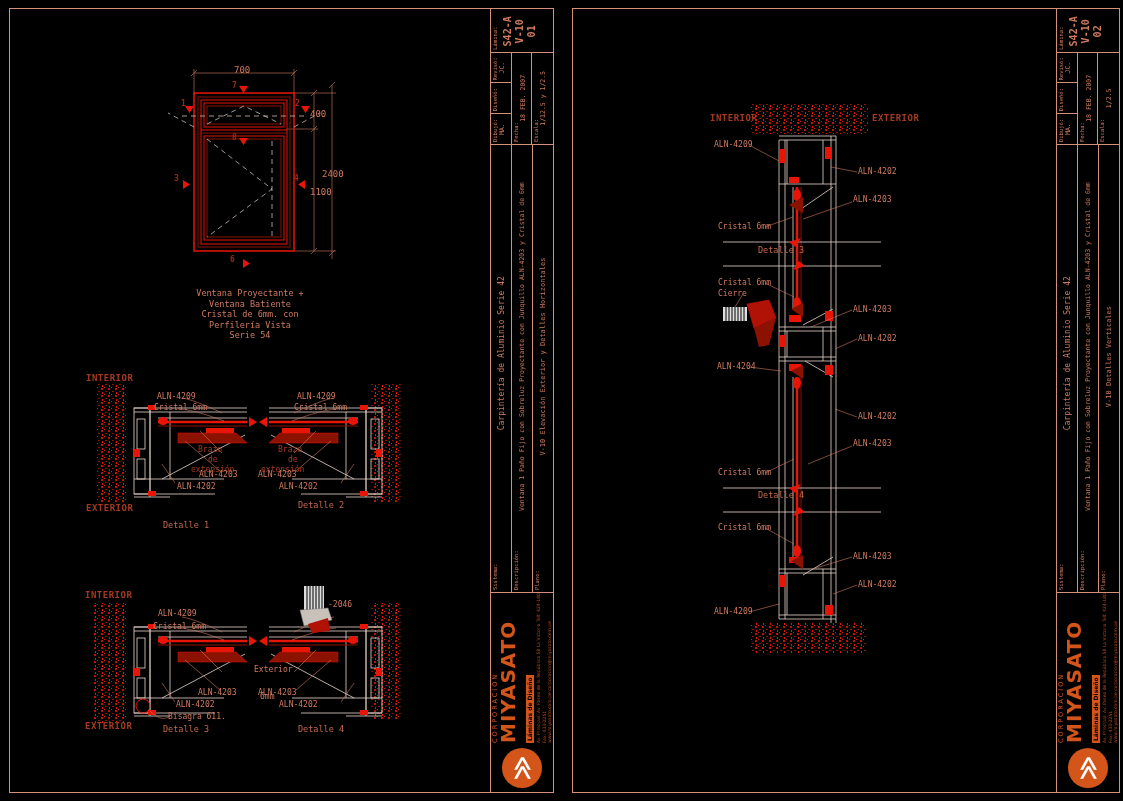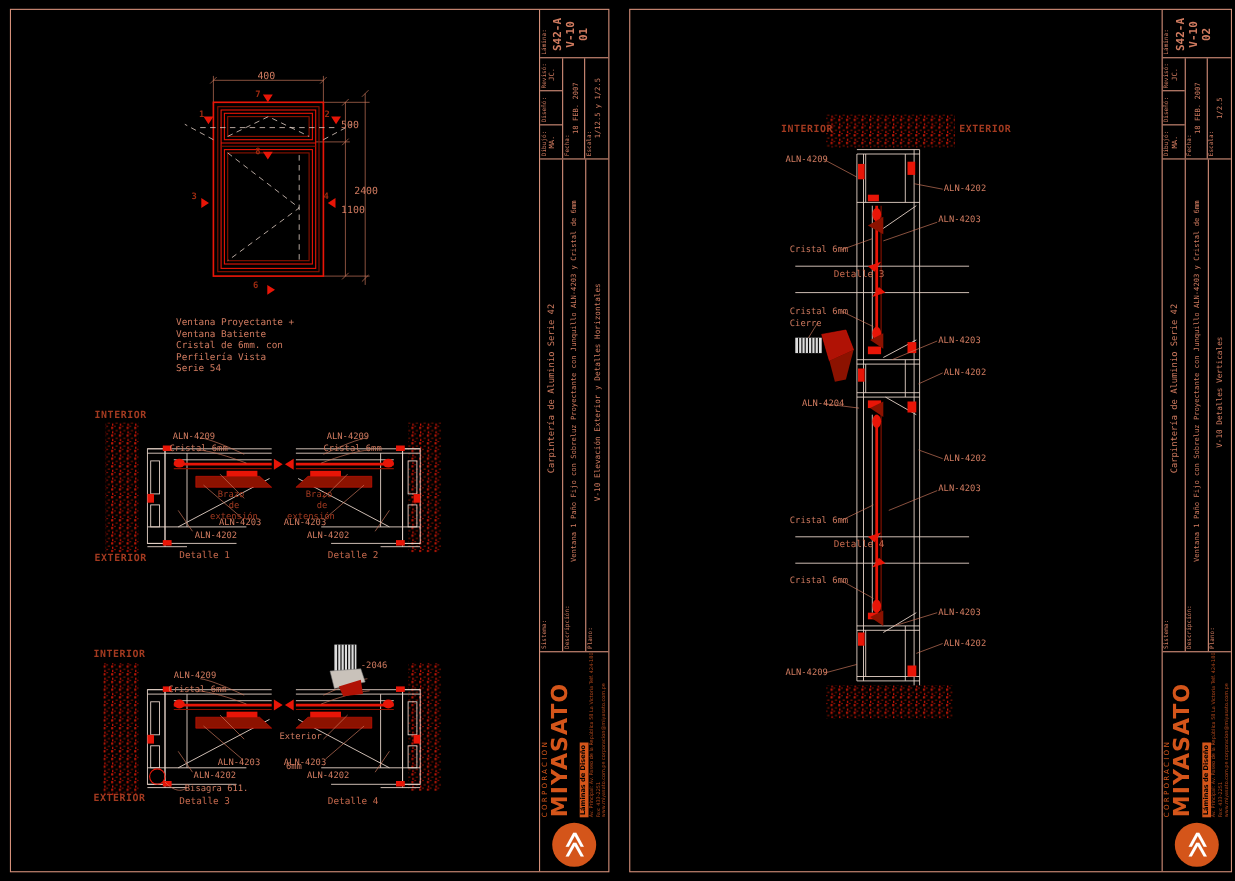--- a/index.html
+++ b/index.html
@@ -8,21 +8,21 @@
   .sheet{position:absolute;border:1px solid var(--border);box-sizing:border-box;background:#000}
   svg.linework{position:absolute;left:0;top:0}
 
   
   .lb{position:absolute;font-size:8px;line-height:9px;color:var(--salmon);white-space:nowrap}
   .dk{color:var(--darktext)}
   .cap{color:var(--captiontext);font-size:8.5px}
   .hdr{position:absolute;font-size:9px;font-weight:bold;color:var(--darktext);letter-spacing:.5px;white-space:nowrap}
   .num{position:absolute;font-size:8px;font-weight:bold;color:var(--numtext)}
   .dim{position:absolute;font-size:9px;color:var(--salmon);white-space:nowrap}
-  .capblock{position:absolute;color:var(--salmon);font-size:8.5px;line-height:10.5px}
+  .capblock{position:absolute;text-align:center;color:var(--salmon);font-size:8.5px;line-height:10.5px}
   .capblock span{display:block}
 
   
   .lw{stroke:var(--wht);stroke-width:.8;fill:none}
   .lr{stroke:var(--red);stroke-width:1;fill:none}
   .lr15{stroke:var(--red);stroke-width:1.5;fill:none}
   .lr2{stroke:var(--red);stroke-width:2.5;fill:none}
   .ld{stroke:var(--dred);stroke-width:1;fill:none}
   .fr{fill:var(--red);stroke:none}
   .fd{fill:var(--dred);stroke:none}
@@ -136,22 +136,22 @@
       </g>
       <g>
         <rect x="294" y="577" width="20" height="24" fill="#ddd"></rect>
         <path d="M297,577 V601 M300,577 V601 M303,577 V601 M306,577 V601 M309,577 V601 M312,577 V601" stroke="#000" stroke-width="1"></path>
         <polygon points="290,601 318,599 322,611 294,617" fill="#c9c2ba" stroke="#777" stroke-width="0.5"></polygon>
         <polygon points="298,615 318,609 320,622 302,624" fill="#b01205"></polygon>
       </g>
     </g>
   </svg>
 
-  <span class="dim" style="left:224px;top:56px">400</span>
-  <span class="dim" style="left:300px;top:100px">500</span>
+  <span class="dim" style="left:224px;top:56px">700</span>
+  <span class="dim" style="left:300px;top:100px">400</span>
   <span class="dim" style="left:312px;top:160px">2400</span>
   <span class="dim" style="left:300px;top:178px">1100</span>
   <span class="num" style="left:222px;top:72px">7</span>
   <span class="num" style="left:171px;top:90px">1</span>
   <span class="num" style="left:285px;top:90px">2</span>
   <span class="num" style="left:222px;top:124px">8</span>
   <span class="num" style="left:164px;top:165px">3</span>
   <span class="num" style="left:284px;top:165px">4</span>
   <span class="num" style="left:220px;top:246px">6</span>
 
@@ -165,21 +165,21 @@
 
   <span class="hdr" style="left:76px;top:364px">INTERIOR</span>
   <span class="hdr" style="left:76px;top:494px">EXTERIOR</span>
   <span class="lb" style="left:147px;top:383px">ALN-4209</span>
   <span class="lb" style="left:144px;top:394px">Cristal 6mm</span>
   <span class="lb dk" style="left:188px;top:436px">Brazo</span>
   <span class="lb dk" style="left:198px;top:446px">de</span>
   <span class="lb dk" style="left:181px;top:456px">extensión</span>
   <span class="lb" style="left:189px;top:461px">ALN-4203</span>
   <span class="lb" style="left:167px;top:473px">ALN-4202</span>
-  <span class="lb cap" style="left:153px;top:492px">Detalle 1</span>
+  <span class="lb cap" style="left:153px;top:512px">Detalle 1</span>
   <span class="lb" style="left:287px;top:383px">ALN-4209</span>
   <span class="lb" style="left:284px;top:394px">Cristal 6mm</span>
   <span class="lb dk" style="left:268px;top:436px">Brazo</span>
   <span class="lb dk" style="left:278px;top:446px">de</span>
   <span class="lb dk" style="left:251px;top:456px">extensión</span>
   <span class="lb" style="left:248px;top:461px">ALN-4203</span>
   <span class="lb" style="left:269px;top:473px">ALN-4202</span>
   <span class="lb cap" style="left:288px;top:492px">Detalle 2</span>
 
   <span class="hdr" style="left:75px;top:581px">INTERIOR</span>
@@ -335,21 +335,21 @@
 
   <span class="lb" style="left:141px;top:131px">ALN-4209</span>
   <span class="lb" style="left:285px;top:158px">ALN-4202</span>
   <span class="lb" style="left:280px;top:186px">ALN-4203</span>
   <span class="lb" style="left:145px;top:213px">Cristal 6mm</span>
   <span class="lb cap" style="left:185px;top:237px">Detalle 3</span>
   <span class="lb" style="left:145px;top:269px">Cristal 6mm</span>
   <span class="lb" style="left:145px;top:280px">Cierre</span>
   <span class="lb" style="left:280px;top:296px">ALN-4203</span>
   <span class="lb" style="left:285px;top:325px">ALN-4202</span>
-  <span class="lb" style="left:156px;top:353px">ALN-4204</span>
+  <span class="lb" style="left:144px;top:353px">ALN-4204</span>
   <span class="lb" style="left:285px;top:403px">ALN-4202</span>
   <span class="lb" style="left:280px;top:430px">ALN-4203</span>
   <span class="lb" style="left:145px;top:459px">Cristal 6mm</span>
   <span class="lb cap" style="left:185px;top:482px">Detalle 4</span>
   <span class="lb" style="left:145px;top:514px">Cristal 6mm</span>
   <span class="lb" style="left:280px;top:543px">ALN-4203</span>
   <span class="lb" style="left:285px;top:571px">ALN-4202</span>
   <span class="lb" style="left:141px;top:598px">ALN-4209</span>
 
   <div class="tb">

